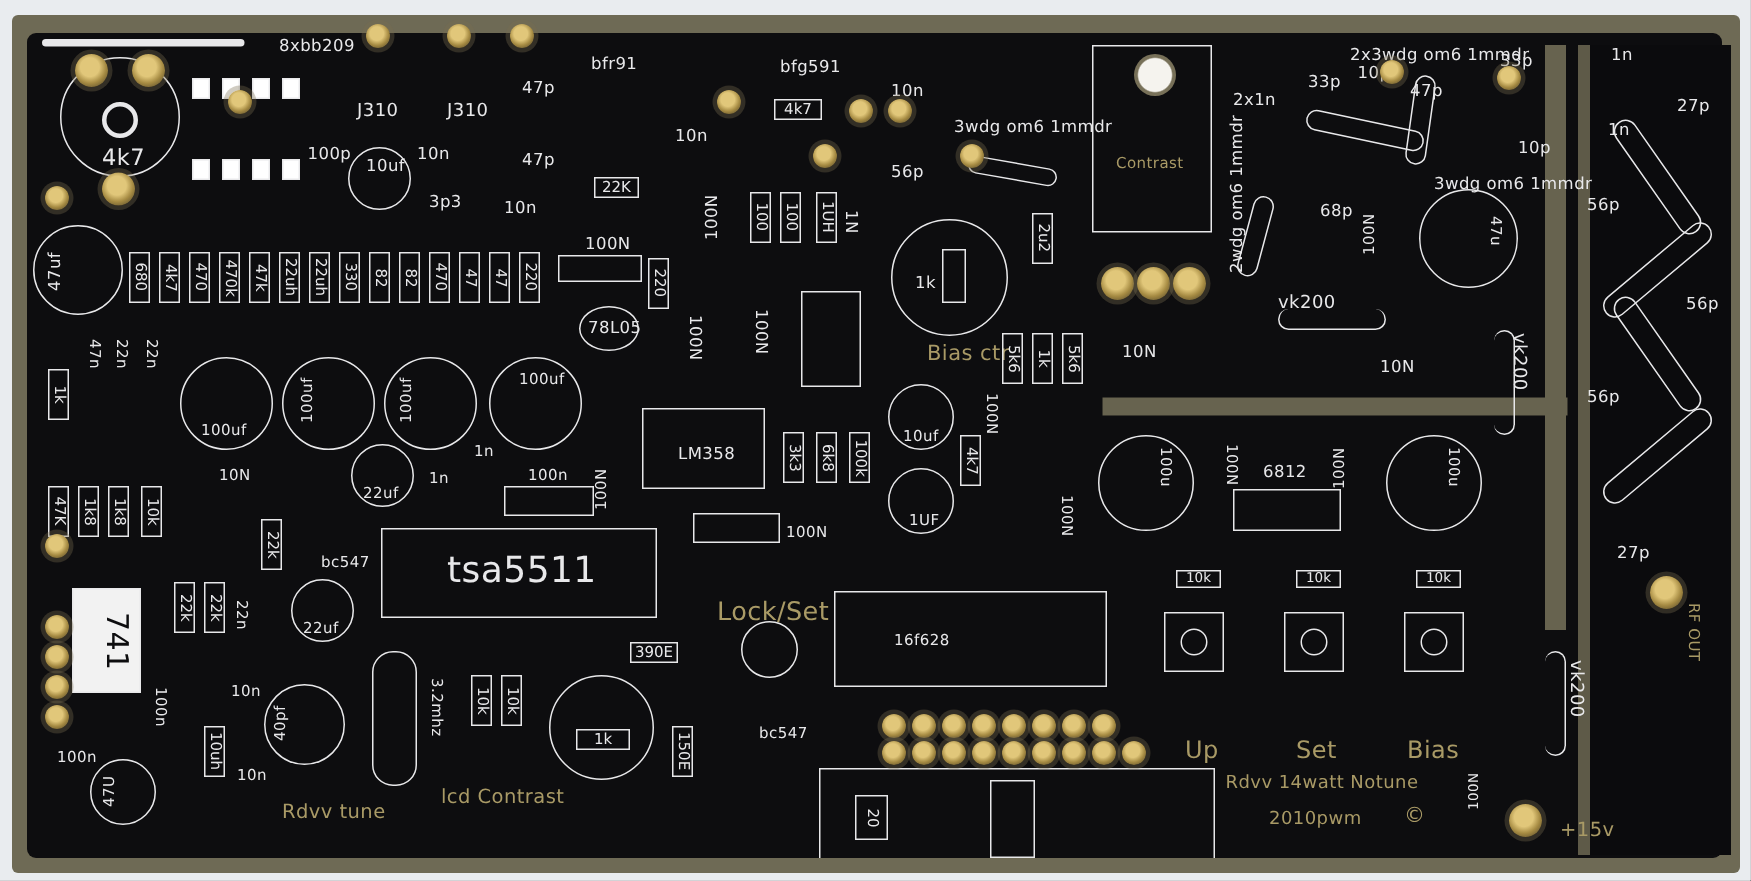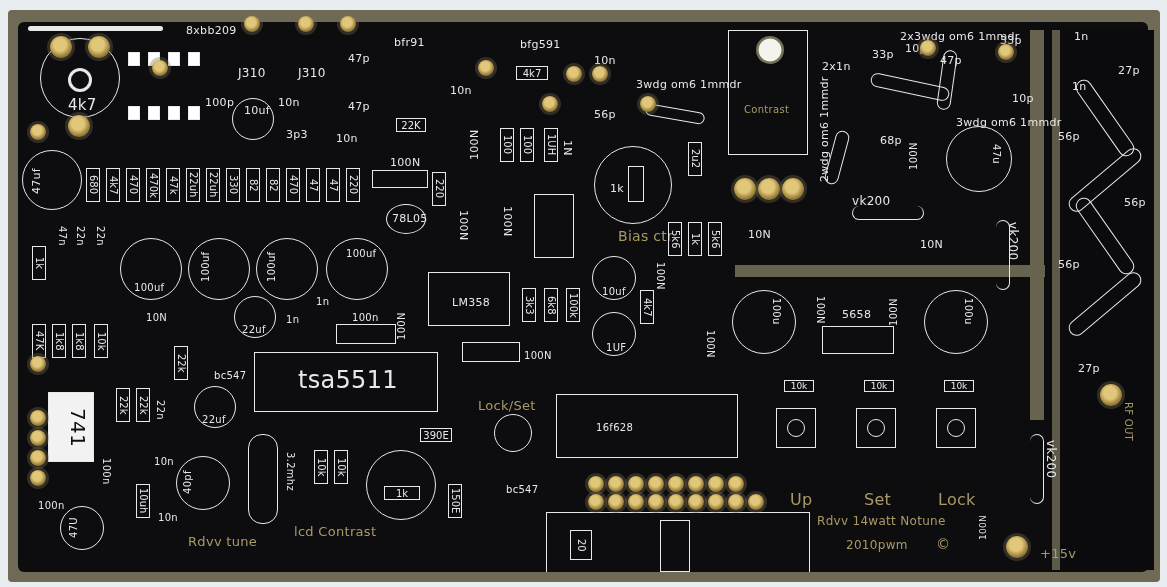--- a/index.html
+++ b/index.html
@@ -217,21 +217,21 @@
 <div class="circ" style="left:592px;top:312px;width:44px;height:44px;"></div>
 <span class="silk" style="left:606px;top:342px;font-size:10px;">1UF</span>
 <div class="res v" style="left:640px;top:290px;width:14px;height:34px;">4k7</div>
 <span class="silk v" style="left:666px;top:262px;font-size:10px;">100N</span>
 <span class="silk v" style="left:716px;top:330px;font-size:10px;">100N</span>
 <span class="silk" style="left:524px;top:350px;font-size:10px;">100N</span>
 <div class="box" style="left:462px;top:342px;width:58px;height:20px;"></div>
 
 <div class="res" style="left:420px;top:428px;width:32px;height:14px;">390E</div>
 <div class="res v" style="left:448px;top:484px;width:14px;height:34px;">150E</div>
-<span class="silk gold" style="left:478px;top:398px;font-size:13px;">Lock/Set</span>
+<span class="silk gold" style="left:478px;top:398px;font-size:17px;">Lock/Set</span>
 <div class="circ" style="left:494px;top:414px;width:38px;height:38px;"></div>
 <span class="silk" style="left:506px;top:484px;font-size:10px;">bc547</span>
 <div class="box" style="left:556px;top:394px;width:182px;height:64px;"></div>
 <span class="silk" style="left:596px;top:422px;font-size:10px;">16f628</span>
 <div class="box" style="left:546px;top:512px;width:264px;height:60px;border-bottom:none;"></div>
 <div class="res" style="left:570px;top:530px;width:22px;height:30px;writing-mode:vertical-rl;">20</div>
 <div class="box" style="left:660px;top:520px;width:30px;height:52px;"></div>
 
 <span class="silk" style="left:852px;top:194px;font-size:12px;">vk200</span>
 <div class="coil" style="left:852px;top:206px;width:72px;height:14px;border-top:none;"></div>
@@ -240,39 +240,39 @@
 <span class="silk" style="left:920px;top:238px;">10N</span>
 <div class="circ" style="left:946px;top:126px;width:66px;height:66px;"></div>
 <span class="silk v" style="left:1002px;top:144px;font-size:10px;">47u</span>
 <span class="silk vr" style="left:908px;top:170px;font-size:10px;">100N</span>
 <div class="circ" style="left:732px;top:290px;width:64px;height:64px;"></div>
 <span class="silk v" style="left:782px;top:298px;font-size:10px;">100u</span>
 <div class="circ" style="left:924px;top:290px;width:64px;height:64px;"></div>
 <span class="silk v" style="left:974px;top:298px;font-size:10px;">100u</span>
 <span class="silk v" style="left:826px;top:296px;font-size:10px;">100N</span>
 <span class="silk vr" style="left:888px;top:326px;font-size:10px;">100N</span>
-<span class="silk" style="left:842px;top:308px;">5658</span>
+<span class="silk" style="left:842px;top:308px;">6812</span>
 <div class="box" style="left:822px;top:326px;width:72px;height:28px;"></div>
 
 <div class="res" style="left:784px;top:380px;width:30px;height:12px;font-size:9px;">10k</div>
 <div class="res" style="left:864px;top:380px;width:30px;height:12px;font-size:9px;">10k</div>
 <div class="res" style="left:944px;top:380px;width:30px;height:12px;font-size:9px;">10k</div>
 
 <div class="box" style="left:776px;top:408px;width:40px;height:40px;">
     <div class="circ" style="left:10px;top:10px;width:18px;height:18px;"></div>
   </div>
 <div class="box" style="left:856px;top:408px;width:40px;height:40px;">
     <div class="circ" style="left:10px;top:10px;width:18px;height:18px;"></div>
   </div>
 <div class="box" style="left:936px;top:408px;width:40px;height:40px;">
     <div class="circ" style="left:10px;top:10px;width:18px;height:18px;"></div>
   </div>
 <span class="silk gold" style="left:790px;top:490px;font-size:16px;">Up</span>
 <span class="silk gold" style="left:864px;top:490px;font-size:16px;">Set</span>
-<span class="silk gold" style="left:938px;top:490px;font-size:16px;">Lock</span>
+<span class="silk gold" style="left:938px;top:490px;font-size:16px;">Bias</span>
 <span class="silk gold" style="left:796px;top:514px;font-size:12px;margin-left:21px;">Rdvv 14watt Notune</span>
 <span class="silk gold" style="left:846px;top:538px;font-size:12px;">2010pwm</span>
 <span class="silk gold" style="left:936px;top:536px;font-size:14px;">©</span>
 <span class="silk vr" style="left:978px;top:540px;font-size:9px;">100N</span>
 <span class="silk gold" style="left:1040px;top:546px;font-size:13px;">+15v</span>
 <span class="silk v" style="left:1058px;top:440px;font-size:12px;">vk200</span>
 <div class="coil" style="left:1030px;top:434px;width:14px;height:70px;border-left:none;"></div>
 
 <div class="pad" style="left:152px;top:60px;"></div>
 <div class="pad" style="left:244px;top:16px;"></div>

